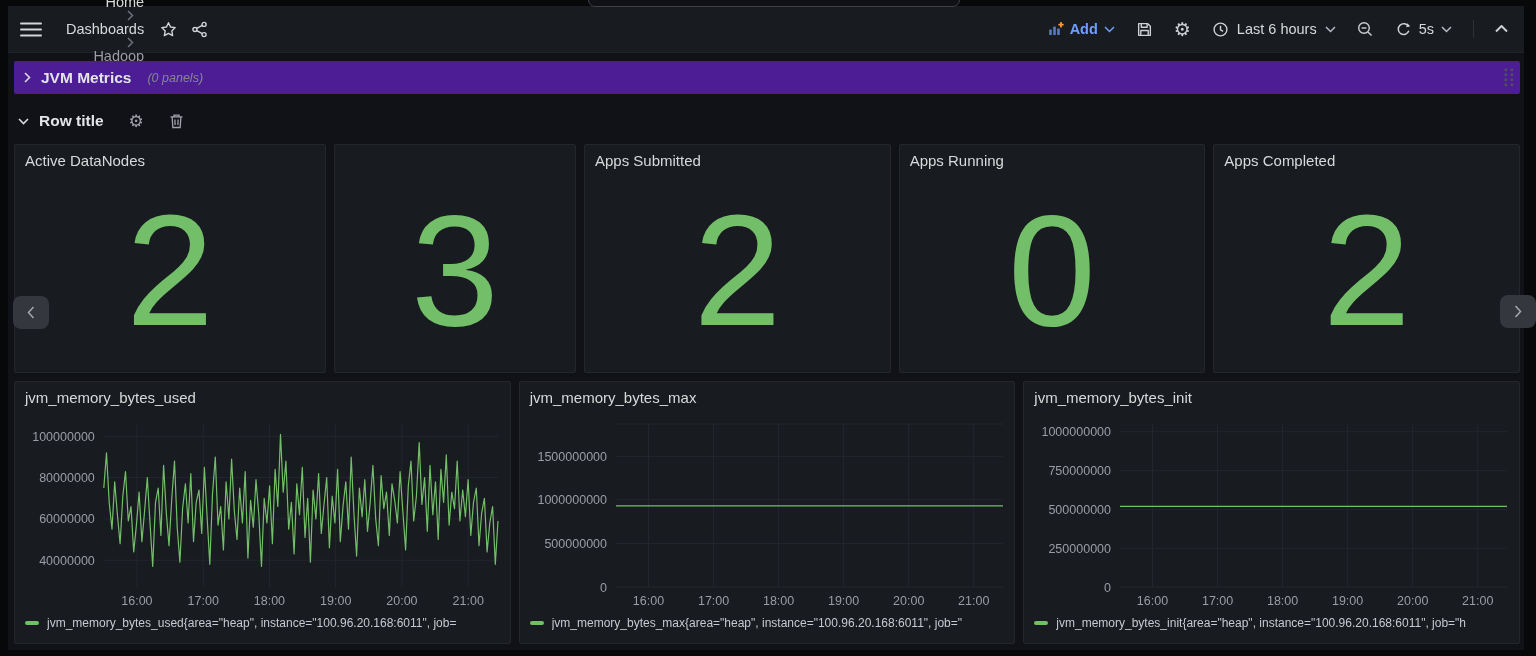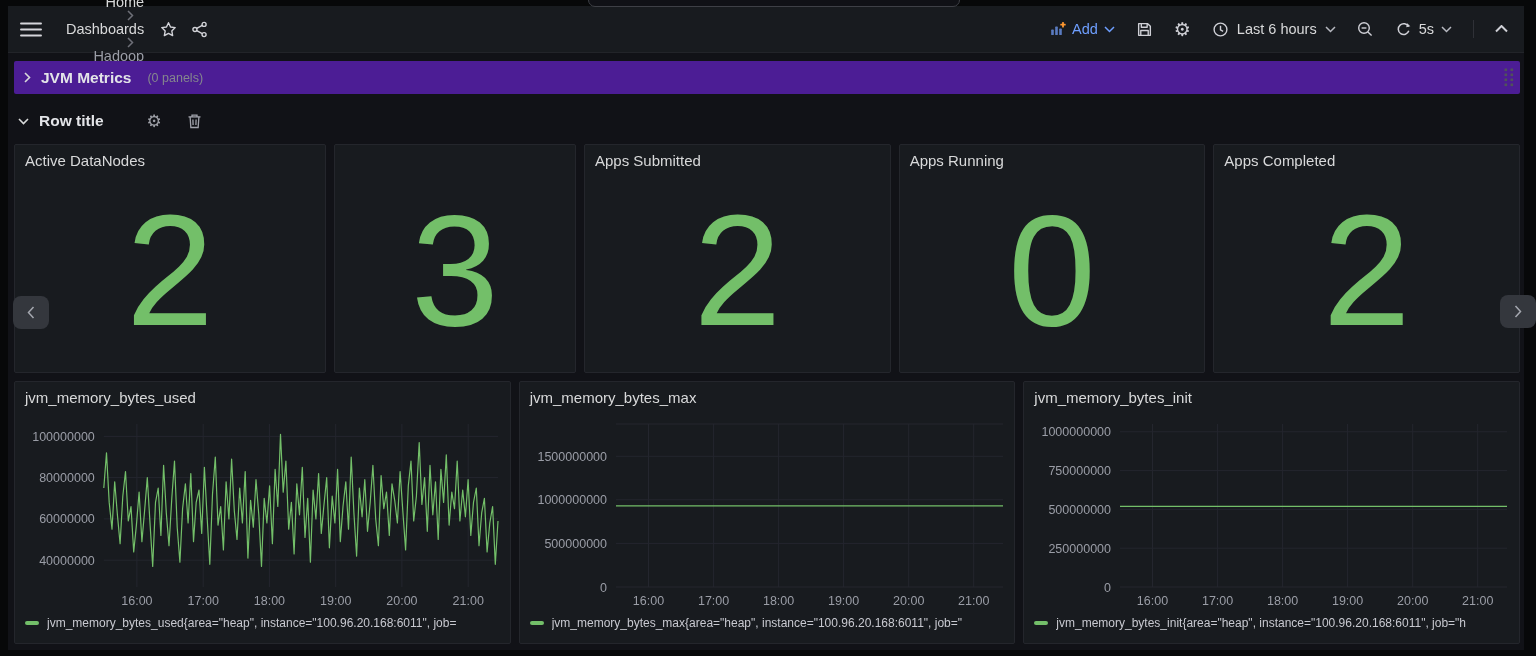--- a/index.html
+++ b/index.html
@@ -16,37 +16,37 @@
   .topnav { height:47px; background:#181b1f; border-bottom:1px solid #222429;
     display:flex; align-items:center; padding:0 16px 0 12px; }
   .icon-btn { display:flex; align-items:center; justify-content:center; color:#cfd0d6; cursor:pointer; }
   .hamburger { margin-right:24px; }
   .crumbs { display:flex; align-items:flex-end; font-size:14.5px;flex-direction:column; }
   .crumb { color:#d8d9da; cursor:pointer; }
   .crumb.dim { color:#9a9da6; }
   .crumb-sep { margin:0 10px; display:flex; color:#6e7078; }
   .fav { margin-left:16px; } .share { margin-left:14px; }
   .nav-right { margin-left:auto; display:flex; align-items:center; gap:21px; }
-  .add-group { display:flex; align-items:center; gap:6px; color:#6E9FFF; font-size:14.5px; font-weight:400; cursor:pointer; }
+  .add-group { display:flex; align-items:center; gap:6px; color:#6E9FFF; font-size:14.5px; font-weight:700; cursor:pointer; }
   .tp-group { display:flex; align-items:center; gap:8px; color:#d8d9da; font-size:14.5px; cursor:pointer; }
   .refresh-group { display:flex; align-items:center; gap:7px; color:#d8d9da; font-size:14.5px; cursor:pointer; }
   .nav-divider { width:1px; height:18px; background:#2f3137; }
   .gear-glyph { font-family:"DejaVu Sans",sans-serif; font-size:19px; line-height:1; color:#cfd0d6; }
 
   
   .dash { padding:8px 4px 0 6px; }
   .row-header { height:33px; background:#4c1d95; border-radius:2px; display:flex; align-items:center;
     padding:0 10px; position:relative; cursor:pointer; }
   .row-chev { display:flex; margin-right:10px; color:#d8d9da; }
   .row-name { font-size:15.5px; font-weight:700; color:#e3e4e8; }
-  .panel-count { margin-left:16px; font-size:12.5px; color:#85878e; }
+  .panel-count { margin-left:16px; font-size:12.5px; font-style:italic; color:#85878e; }
   .drag-handle { position:absolute; right:6px; top:7px; cursor:grab; }
 
   .row-title-line { display:flex; align-items:center; height:34px; margin:10px 0 6px 4px; }
-  .row-title-line .row-name { margin-right:18px; }
+  .row-title-line .row-name { margin-right:0; }
   .rt-icon { margin-left:25px; color:#9fa1a8; display:flex; cursor:pointer; }
   .rt-gear { font-family:"DejaVu Sans",sans-serif; font-size:17px; line-height:1; }
 
   .stats-row { display:flex; gap:8px; height:229px; margin-bottom:8px; }
   .charts-row { display:flex; gap:8px; height:263px; }
   .panel { background:#181b1f; border:1px solid #24262c; border-radius:2px; position:relative; }
   .panel-title { padding:7px 10px 0 10px; font-size:15px; font-weight:500; color:#d8d9da;
     white-space:nowrap; overflow:hidden; cursor:pointer; }
   .stat { flex:1 1 0; }
   .stat-value { position:absolute; inset:0; display:flex; align-items:center; justify-content:center;

